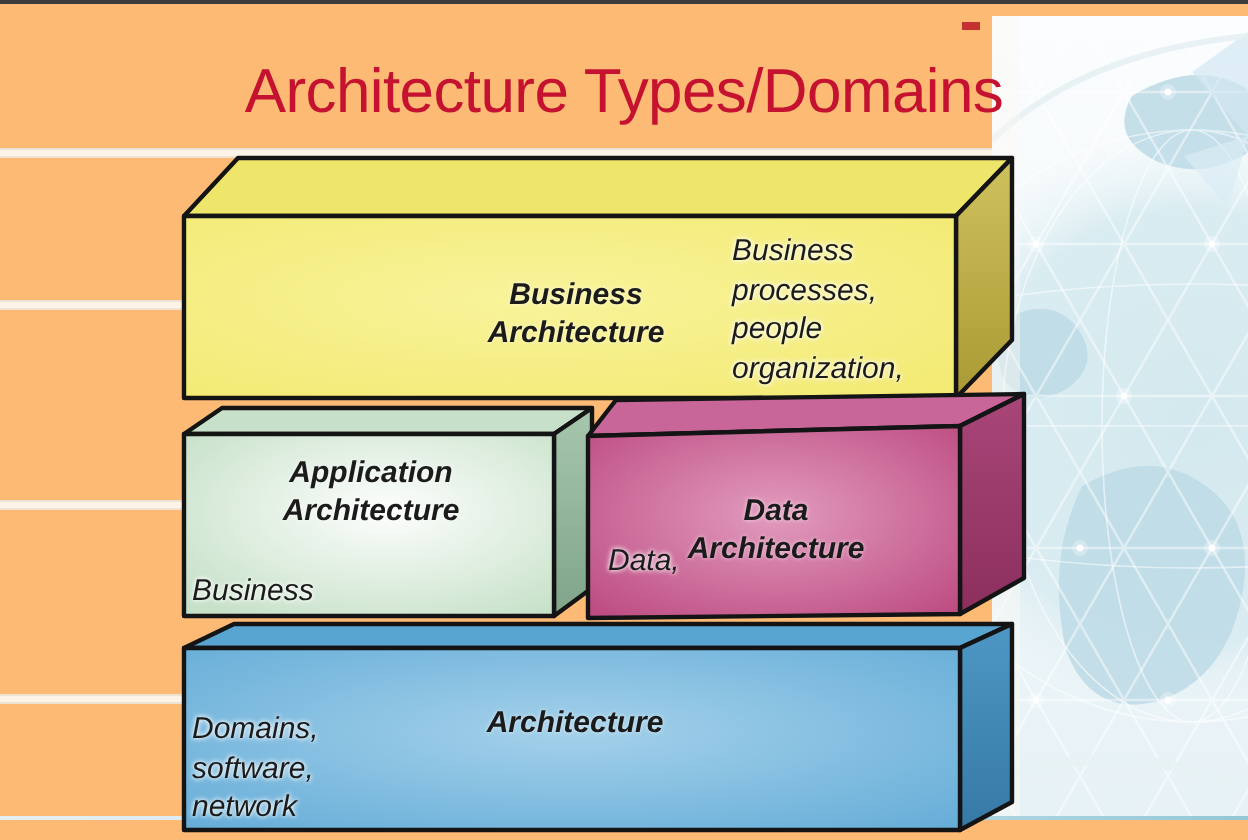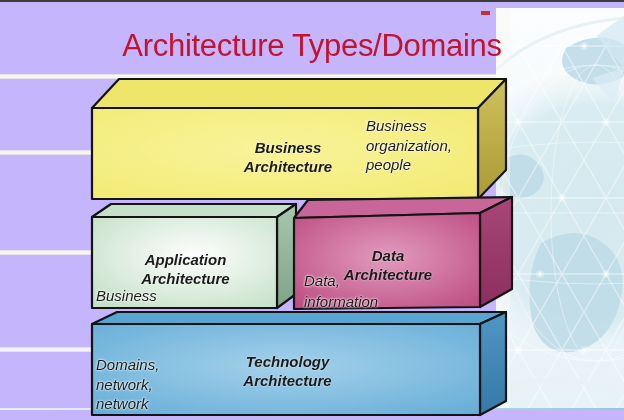--- a/index.html
+++ b/index.html
@@ -1,21 +1,21 @@
 <!DOCTYPE html>
 <html><head>
 <meta charset="utf-8">
 <style>
   html,body{margin:0;padding:0;}
   body{
     width:624px;height:420px;overflow:hidden;
     font-family:"Liberation Sans", sans-serif;
     background:#FAF9F5;
   }
-  .slide{position:relative;width:624px;height:420px;background:#c4b5fd;overflow:hidden;}
+  .slide{position:relative;width:624px;height:420px;background:#fdba74;overflow:hidden;}
 
   .top-bar{position:absolute;left:0;top:0;width:624px;height:2px;background:#3C3C3C;}
 
   .stripe{position:absolute;left:0;width:624px;height:3px;
     border-top:1px solid #ECEAE3;border-bottom:1px solid #ECEAE3;background:#FEFEFC;opacity:.85;}
 
   .globe{position:absolute;left:496px;top:8px;width:128px;height:402px;}
   .red-dash{position:absolute;left:481px;top:11px;width:9px;height:4px;background:#C53030;}
   .footer-line{position:absolute;left:0;top:408px;width:624px;height:2px;
     background:linear-gradient(90deg,#E4EFF3 0%,#CBE4ED 55%,#93C8D7 100%);}
@@ -202,44 +202,43 @@
       </g>
     </g>
   </svg>
 
   <div class="box-title" style="left:212px;top:138px;width:152px">
     <div>Business</div>
     <div>Architecture</div>
   </div>
   <div class="box-note" style="left:366px;top:116px;width:110px">
     <div>Business</div>
+    <div>processes,</div>
+    <div>people</div>
     <div>organization,</div>
-    <div>people</div>
-  </div>
-
-  <div class="box-title" style="left:108px;top:250px;width:155px">
+  </div>
+
+  <div class="box-title" style="left:108px;top:227px;width:155px">
     <div>Application</div>
     <div>Architecture</div>
   </div>
   <div class="box-note" style="left:96px;top:286px;width:100px">
     <div>Business</div>
   </div>
 
   <div class="box-title" style="left:310px;top:246px;width:156px">
     <div>Data</div>
     <div>Architecture</div>
   </div>
   <div class="box-note" style="left:304px;top:270px;width:110px;line-height:21px">
     <div>Data,</div>
-    <div>information</div>
   </div>
 
   <div class="box-title" style="left:210px;top:352px;width:155px">
-    <div>Technology</div>
     <div>Architecture</div>
   </div>
   <div class="box-note" style="left:96px;top:355px;width:100px">
     <div>Domains,</div>
-    <div>network,</div>
+    <div>software,</div>
     <div>network</div>
   </div>
 
 </div>
 
 </body></html>

